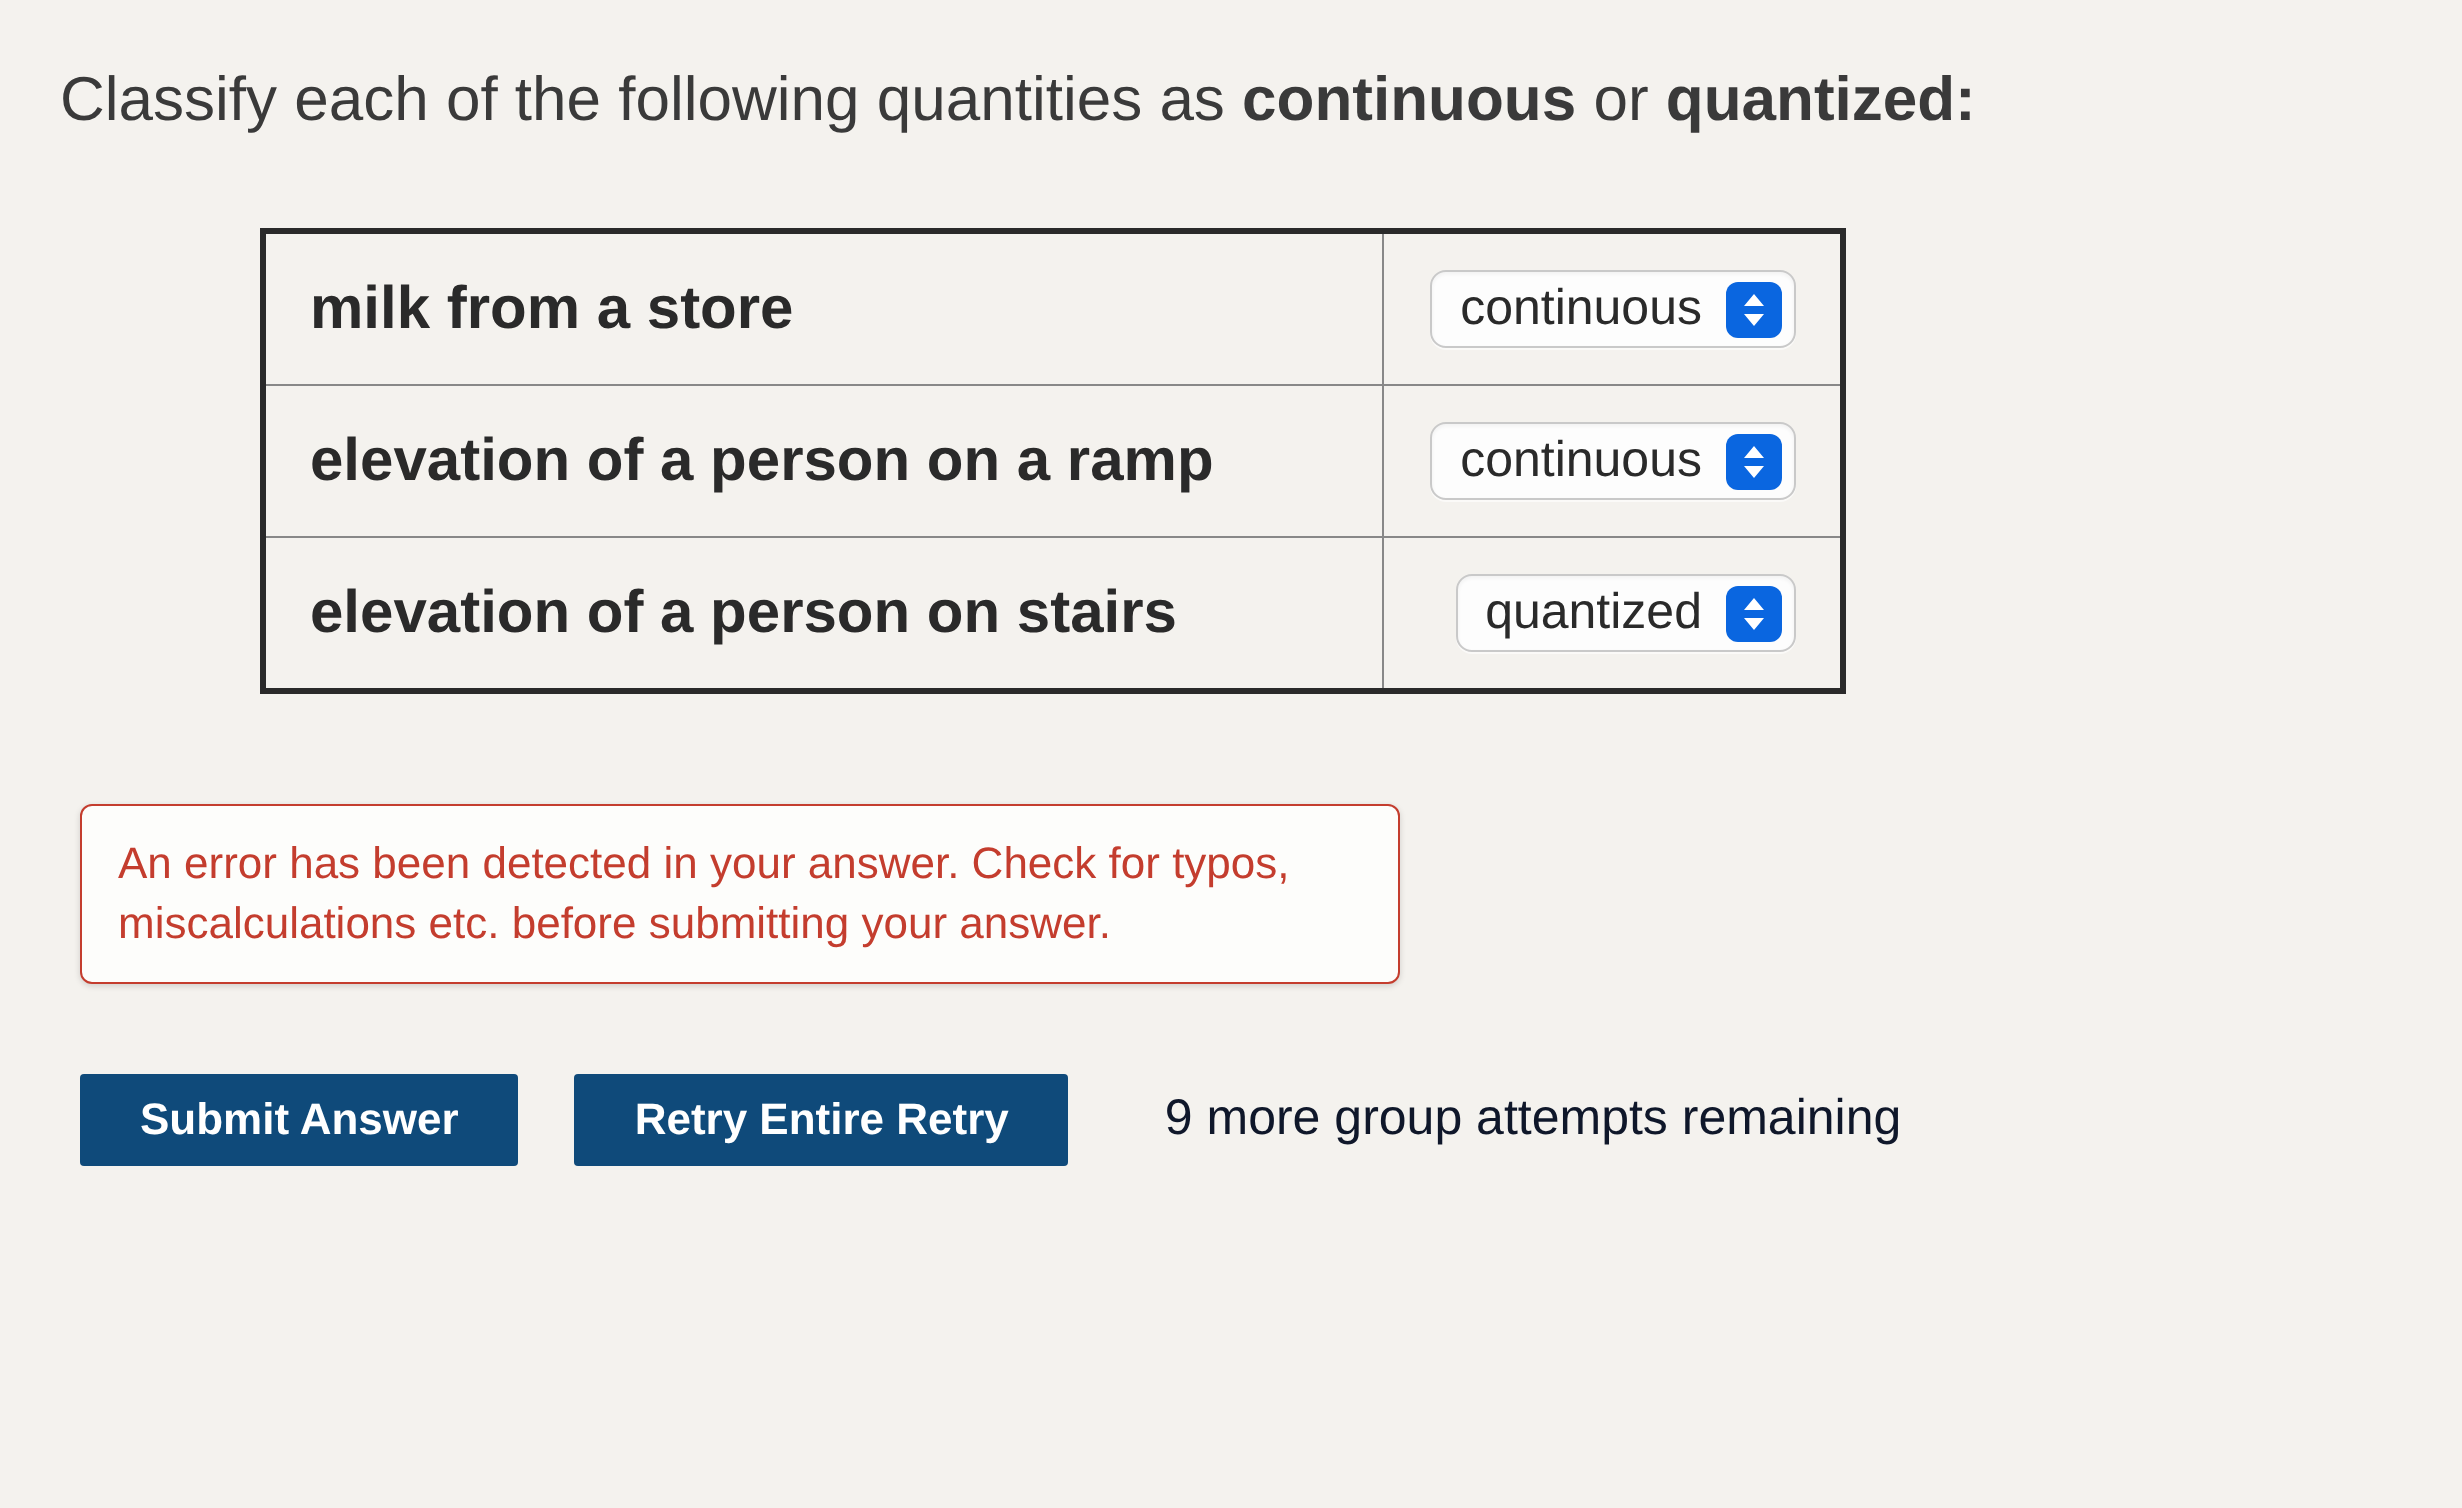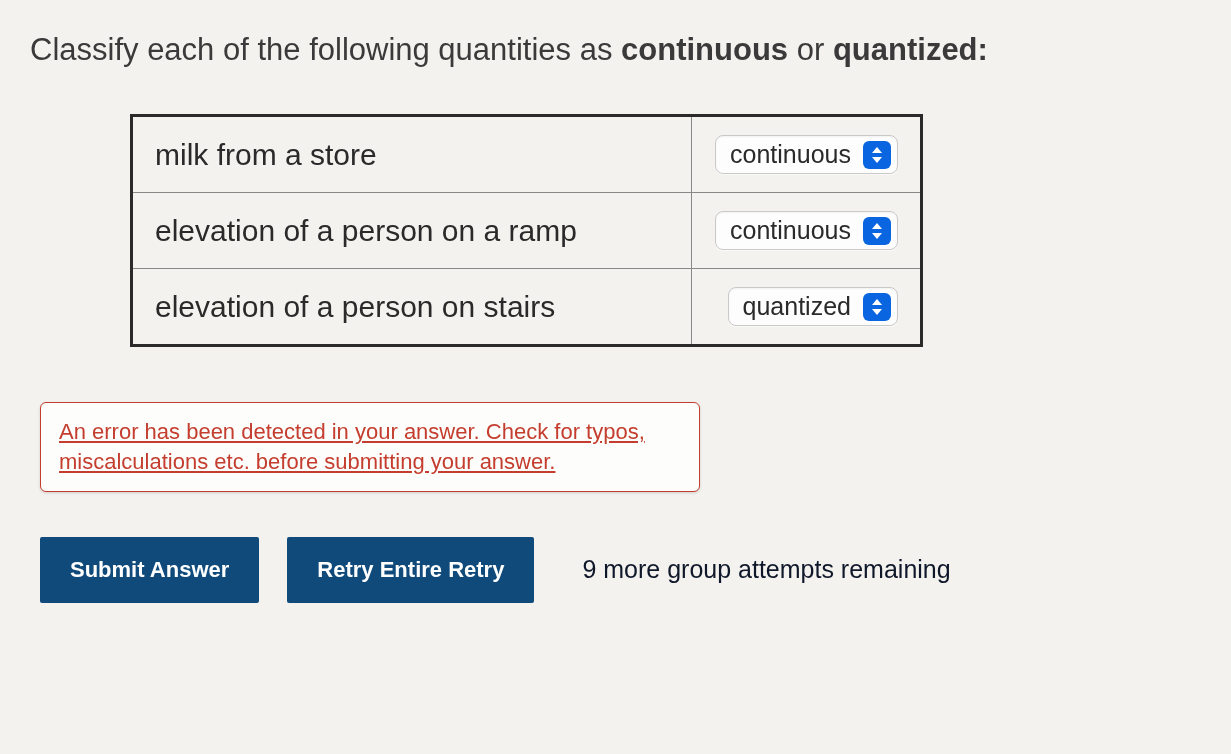--- a/index.html
+++ b/index.html
@@ -25,21 +25,21 @@
       border: 3px solid #2a2a2a;
       margin-bottom: 55px;
     }
     .classify-table td {
       border: 1px solid #888;
       padding: 18px 22px;
       vertical-align: middle;
     }
     .label-cell {
       font-size: 30px;
-      font-weight: 400;
+      font-weight: 700;
       color: #2a2a2a;
       min-width: 560px;
     }
     .select-cell {
       min-width: 230px;
       text-align: right;
     }
     .select-wrap {
       display: inline-flex;
       align-items: center;
@@ -69,35 +69,34 @@
       border-radius: 6px;
       padding: 14px 18px;
       background: #fdfdfb;
       color: #c43d2e;
       font-size: 22px;
       line-height: 1.35;
       margin-left: 10px;
       margin-bottom: 45px;
       box-shadow: 0 1px 3px rgba(0,0,0,0.15);
       max-width: 660px;
-      text-decoration: underline;
     }
     .actions {
       display: flex;
       align-items: center;
       gap: 28px;
       margin-left: 10px;
     }
     .btn {
       background: #0f4a7a;
       color: #fff;
       font-weight: 700;
       font-size: 22px;
       border: none;
-      padding: 20px 30px;
+      padding: 10px 30px;
       cursor: pointer;
       border-radius: 2px;
     }
     .attempts {
       font-size: 25px;
       color: #0f172a;
       margin-left: 20px;
     }
   </style>
 </head>

